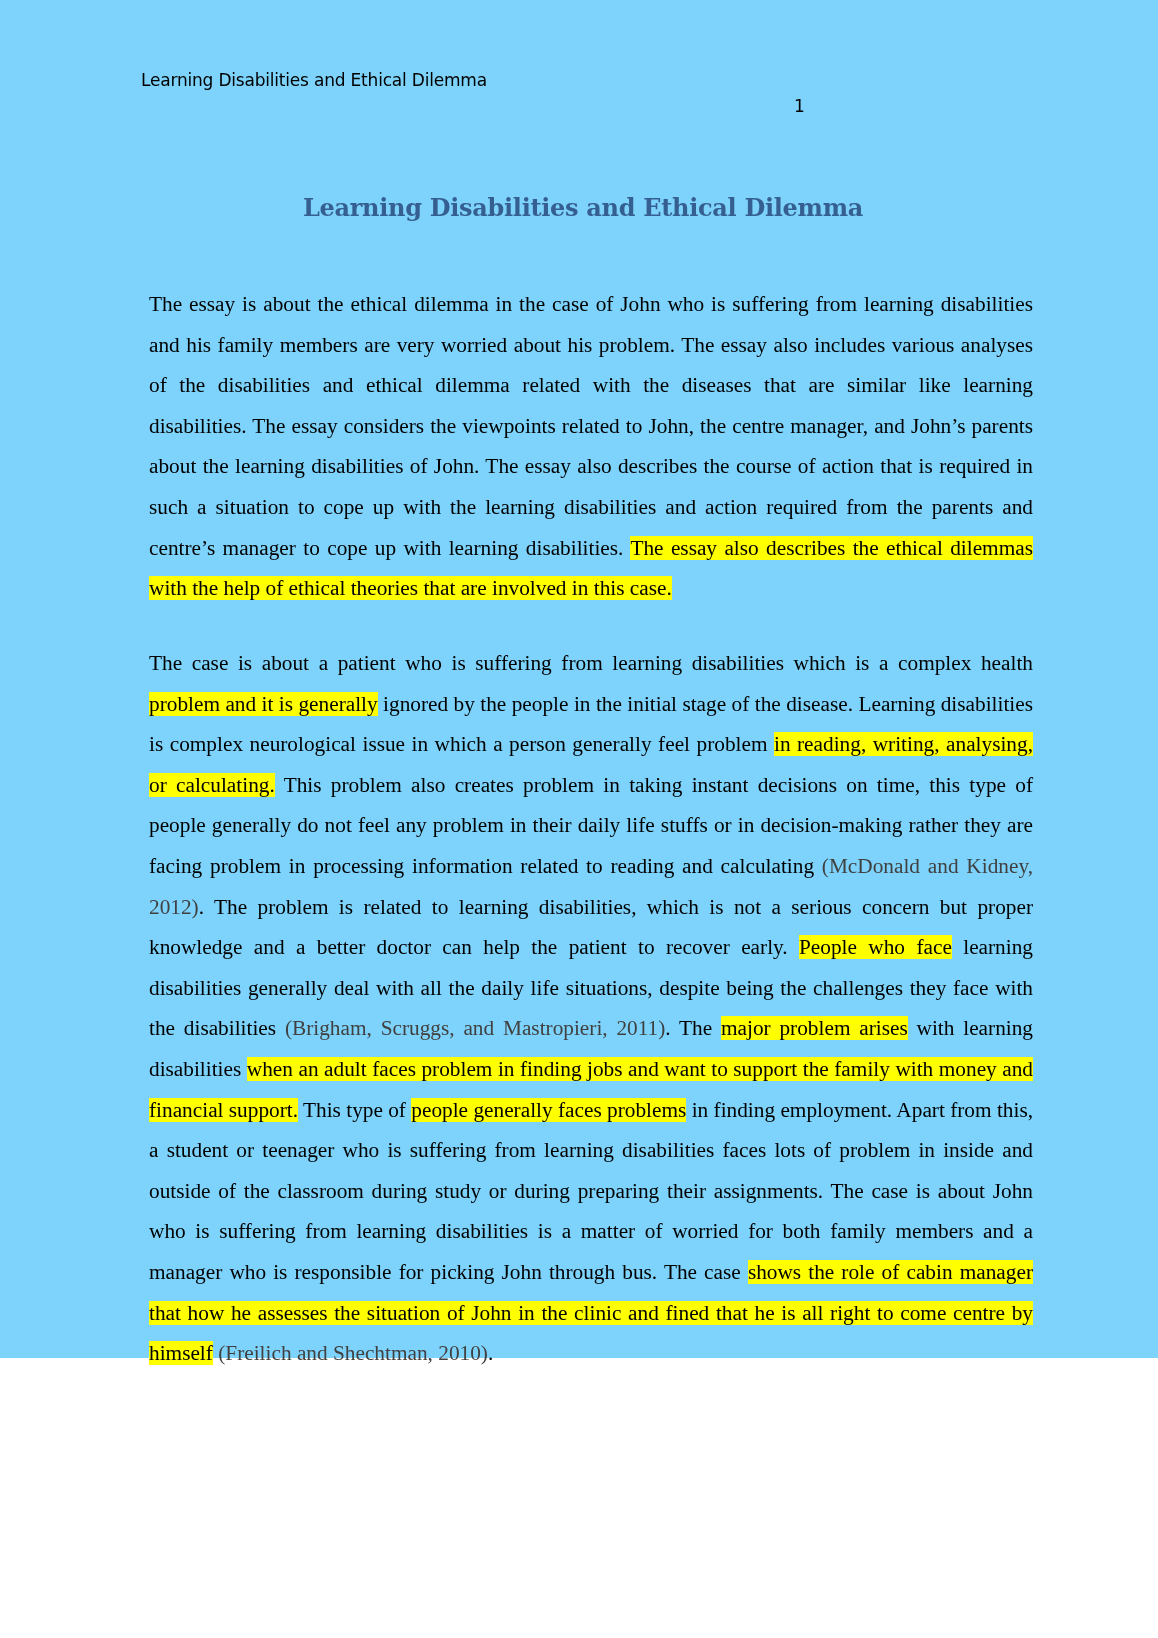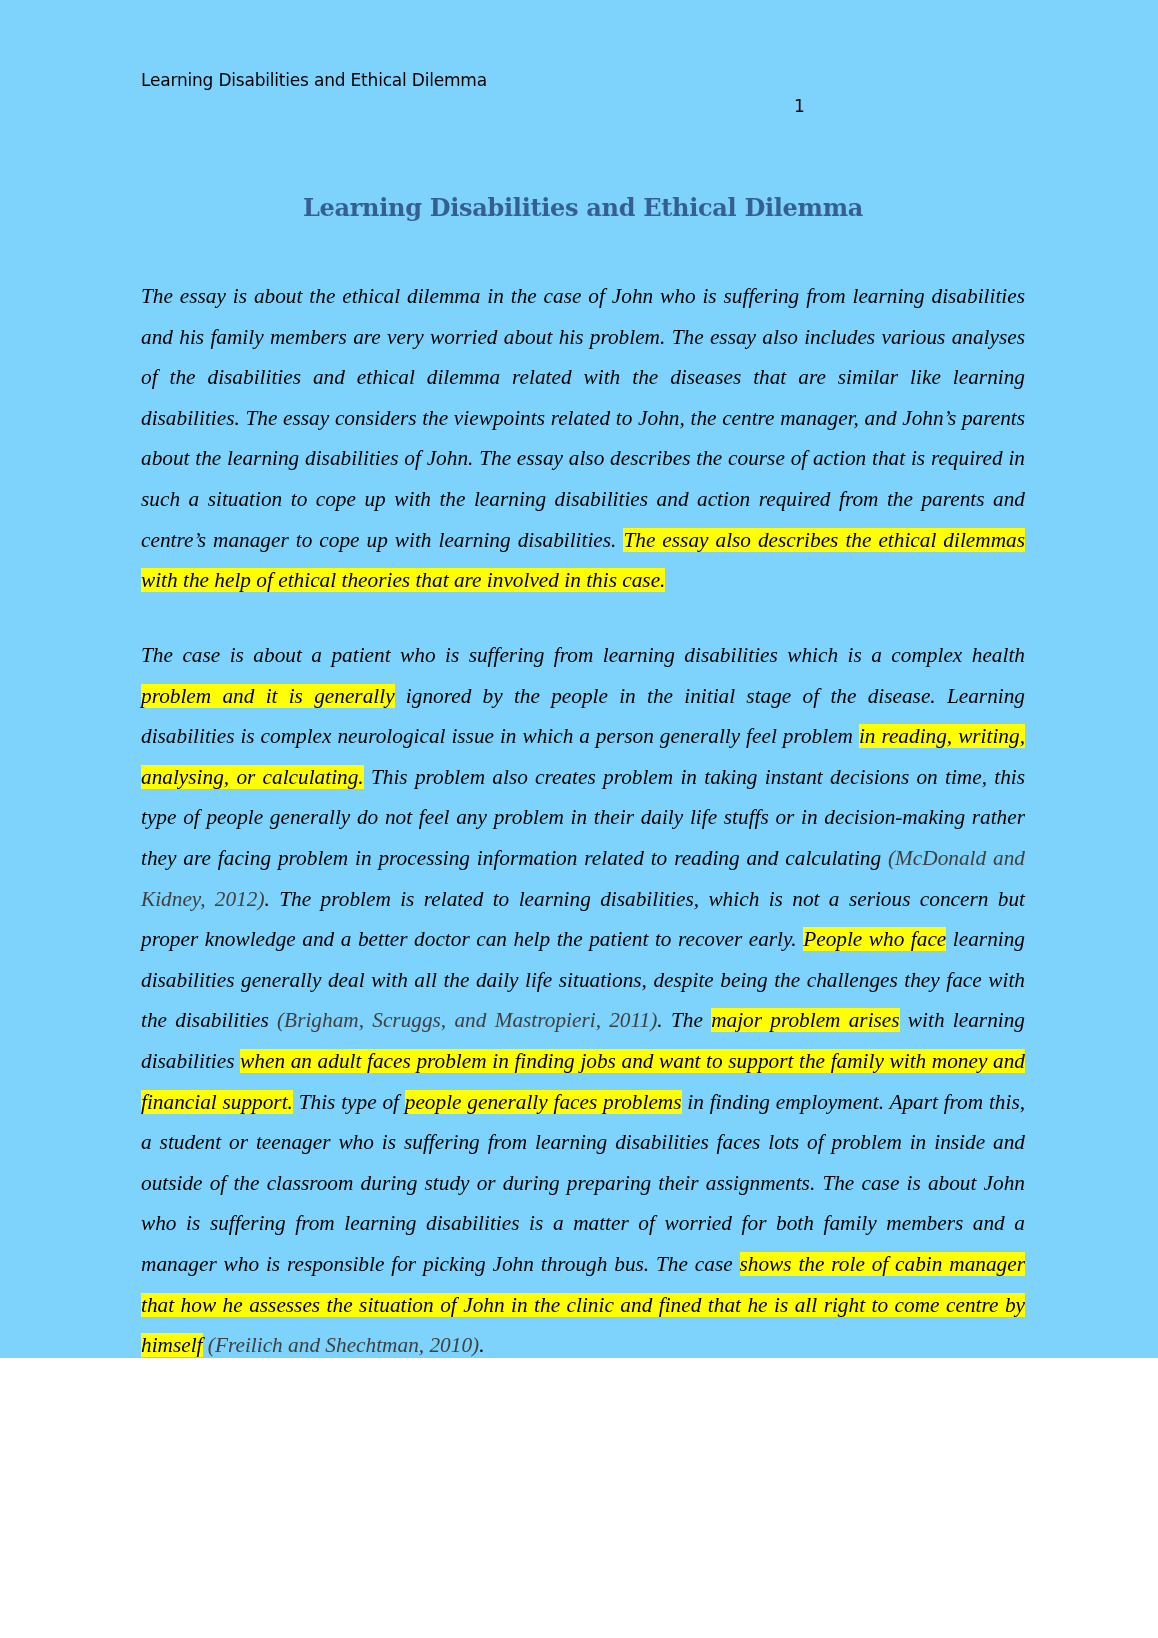--- a/index.html
+++ b/index.html
@@ -52,22 +52,21 @@
     }
     .body-text {
       position: absolute;
       left: 141px;
       width: 884px;
       font-family: "Liberation Serif", serif;
       font-size: 21.3px;
       line-height: 40.6px;
       color: #000000;
       text-align: justify;
-      margin: 0;
-      font-style: italic;
+      margin: 8px;
     }
     .para1 { top: 276px; }
     .para2 { top: 635px; }
     .hl {
       background: #FFFF00;
     }
     .cite {
       color: #404040;
     }
   </style>

